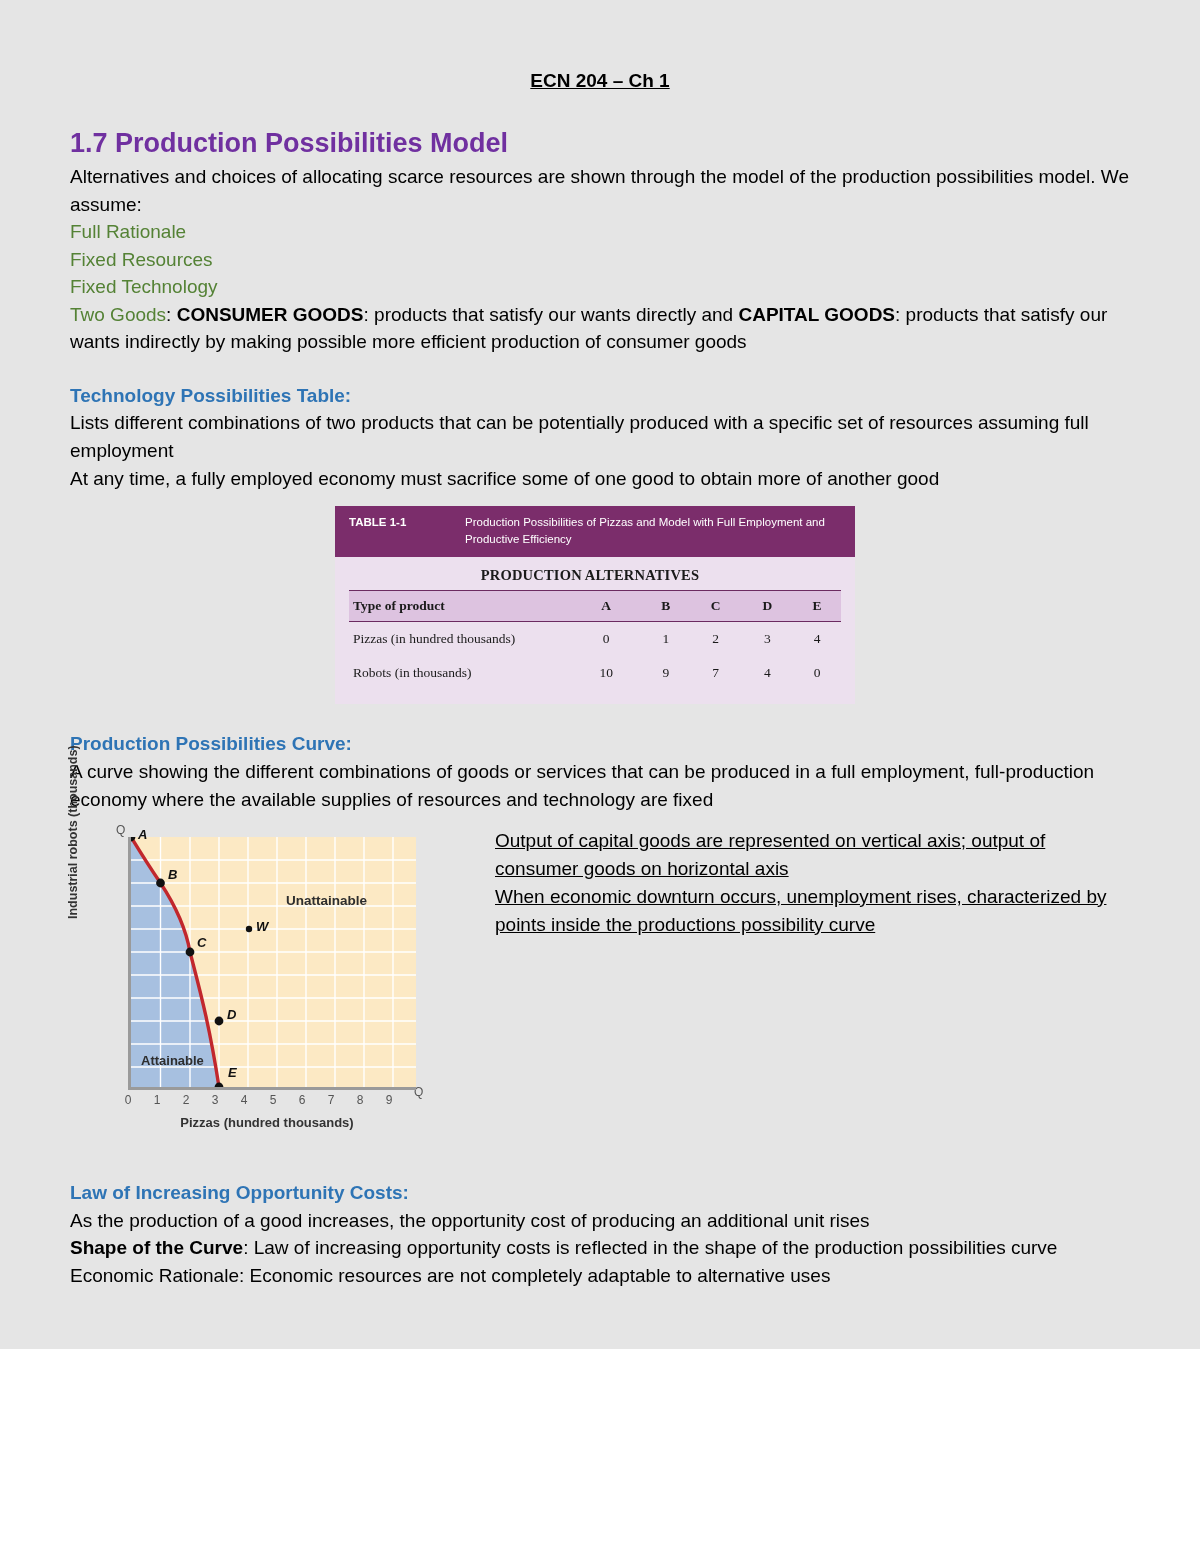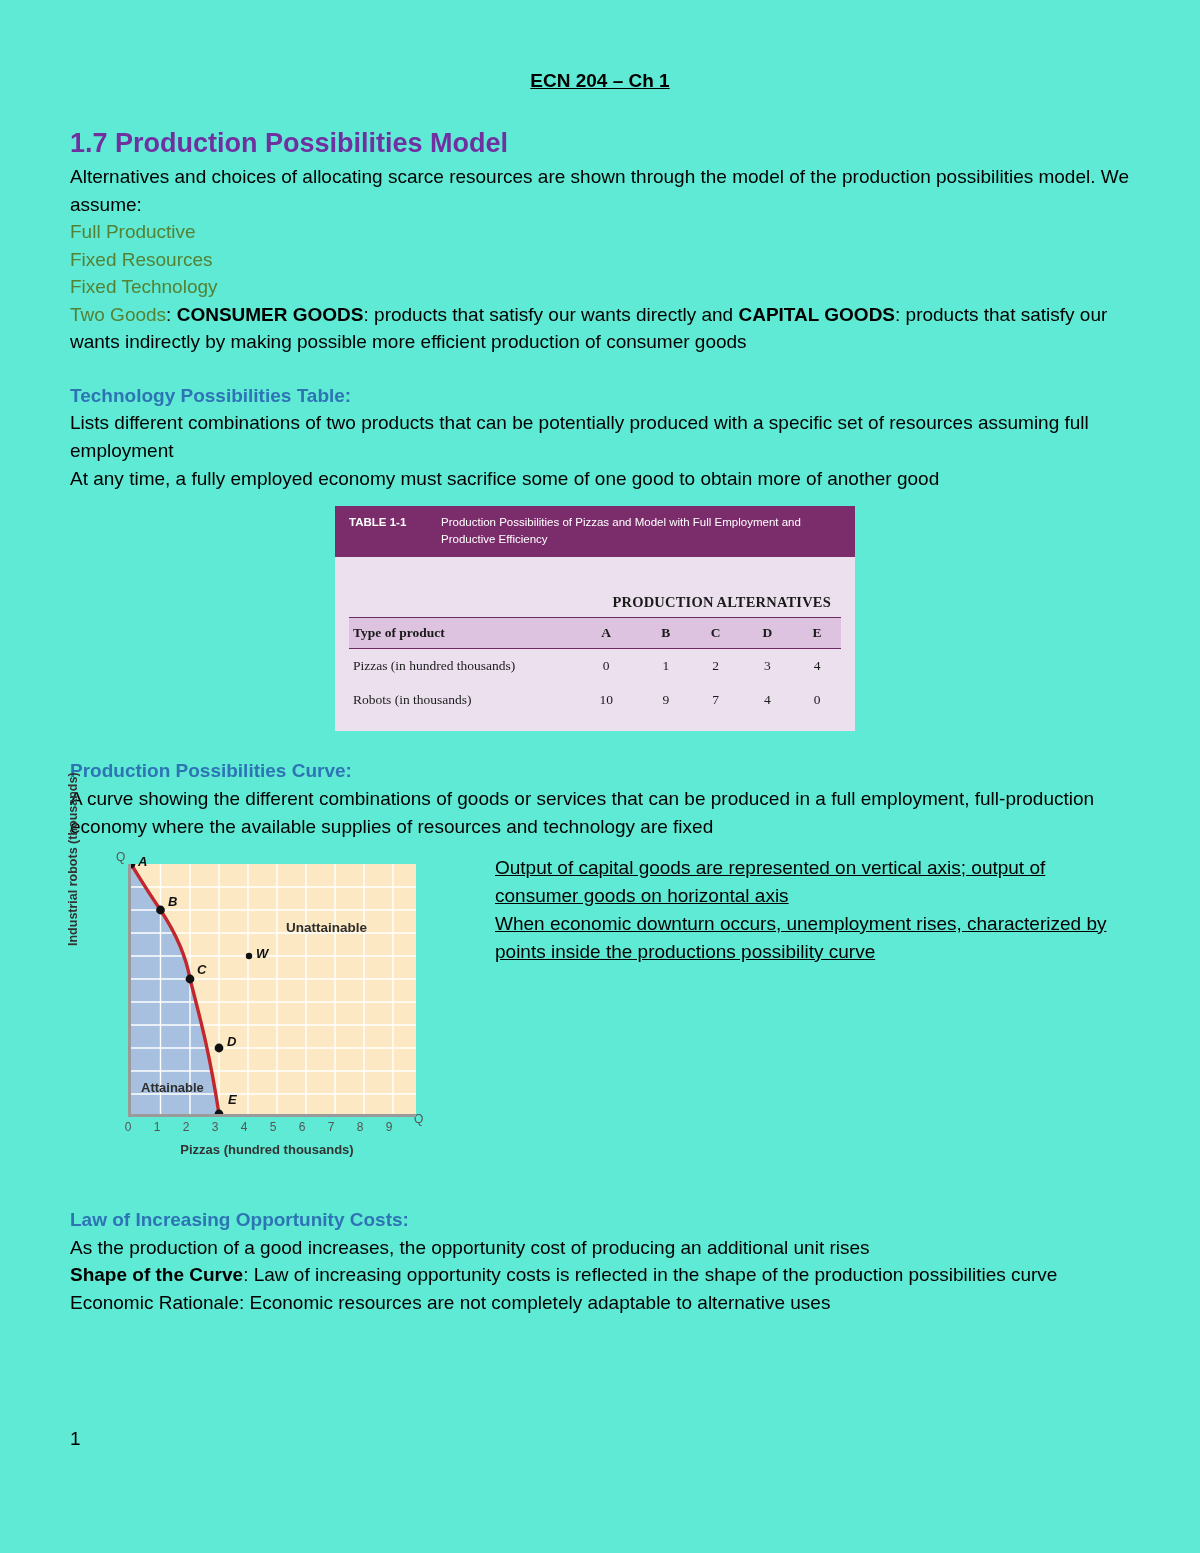--- a/index.html
+++ b/index.html
@@ -7,22 +7,22 @@
     padding: 0;
     background: #ffffff;
   }
   body {
     font-family: "Liberation Sans", sans-serif;
     color: #000000;
   }
   #page {
     position: relative;
     width: 1200px;
-    height: 1553px;
-    background: #5eead4;
+    height: 1349px;
+    background: #e5e5e5;
     overflow: hidden;
   }
   .doc-title {
     position: absolute;
     top: 70px;
     left: 0;
     width: 1200px;
     text-align: center;
     font-size: 19px;
     font-weight: bold;
@@ -71,40 +71,40 @@
   }
   .table-header {
     background: #7b2d6b;
     color: #ffffff;
     padding: 8px 14px 10px 14px;
     font-family: "Liberation Sans", sans-serif;
     font-size: 11.5px;
     line-height: 1.45;
     display: flex;
     align-items: flex-start;
+    gap: 24px;
   }
   .table-header .tnum {
     font-weight: bold;
     flex: 0 0 92px;
   }
   .table-header .tcap {
     flex: 1;
   }
   .table-body {
     background: #ece0ee;
     padding: 0 14px 14px 14px;
   }
   .alt-banner {
-    text-align: right;
+    text-align: center;
     font-weight: bold;
     font-size: 14.5px;
     letter-spacing: .2px;
     padding: 10px 10px 6px 0;
     color: #1a1a1a;
-    margin-top: 27px;
   }
   table.pp {
     width: 100%;
     border-collapse: collapse;
     font-size: 13.5px;
     color: #1a1a1a;
   }
   table.pp thead tr {
     background: #ddc3e0;
   }
@@ -213,21 +213,21 @@
 <div id="page">
 
   <div class="doc-title">ECN 204 – Ch 1</div>
 
   <div class="body-wrap">
 
     <h1 class="sec-purple">1.7 Production Possibilities Model</h1>
 
     <p class="para">Alternatives and choices of allocating scarce resources are shown through the model of the production possibilities model. We assume:</p>
 
-    <p class="para green">Full Productive</p>
+    <p class="para green">Full Rationale</p>
     <p class="para green">Fixed Resources</p>
     <p class="para green">Fixed Technology</p>
 
     <p class="para"><span class="green">Two Goods</span><span>: </span><span class="bold">CONSUMER GOODS</span><span>: products that satisfy our wants directly and </span><span class="bold">CAPITAL GOODS</span><span>: products that satisfy our wants indirectly by making possible more efficient production of consumer goods</span></p>
 
     <div class="spacer-lg"></div>
 
     <h2 class="sec-blue">Technology Possibilities Table:</h2>
     <p class="para">Lists different combinations of two products that can be potentially produced with a specific set of resources assuming full employment</p>
     <p class="para">At any time, a fully employed economy must sacrifice some of one good to obtain more of another good</p>

